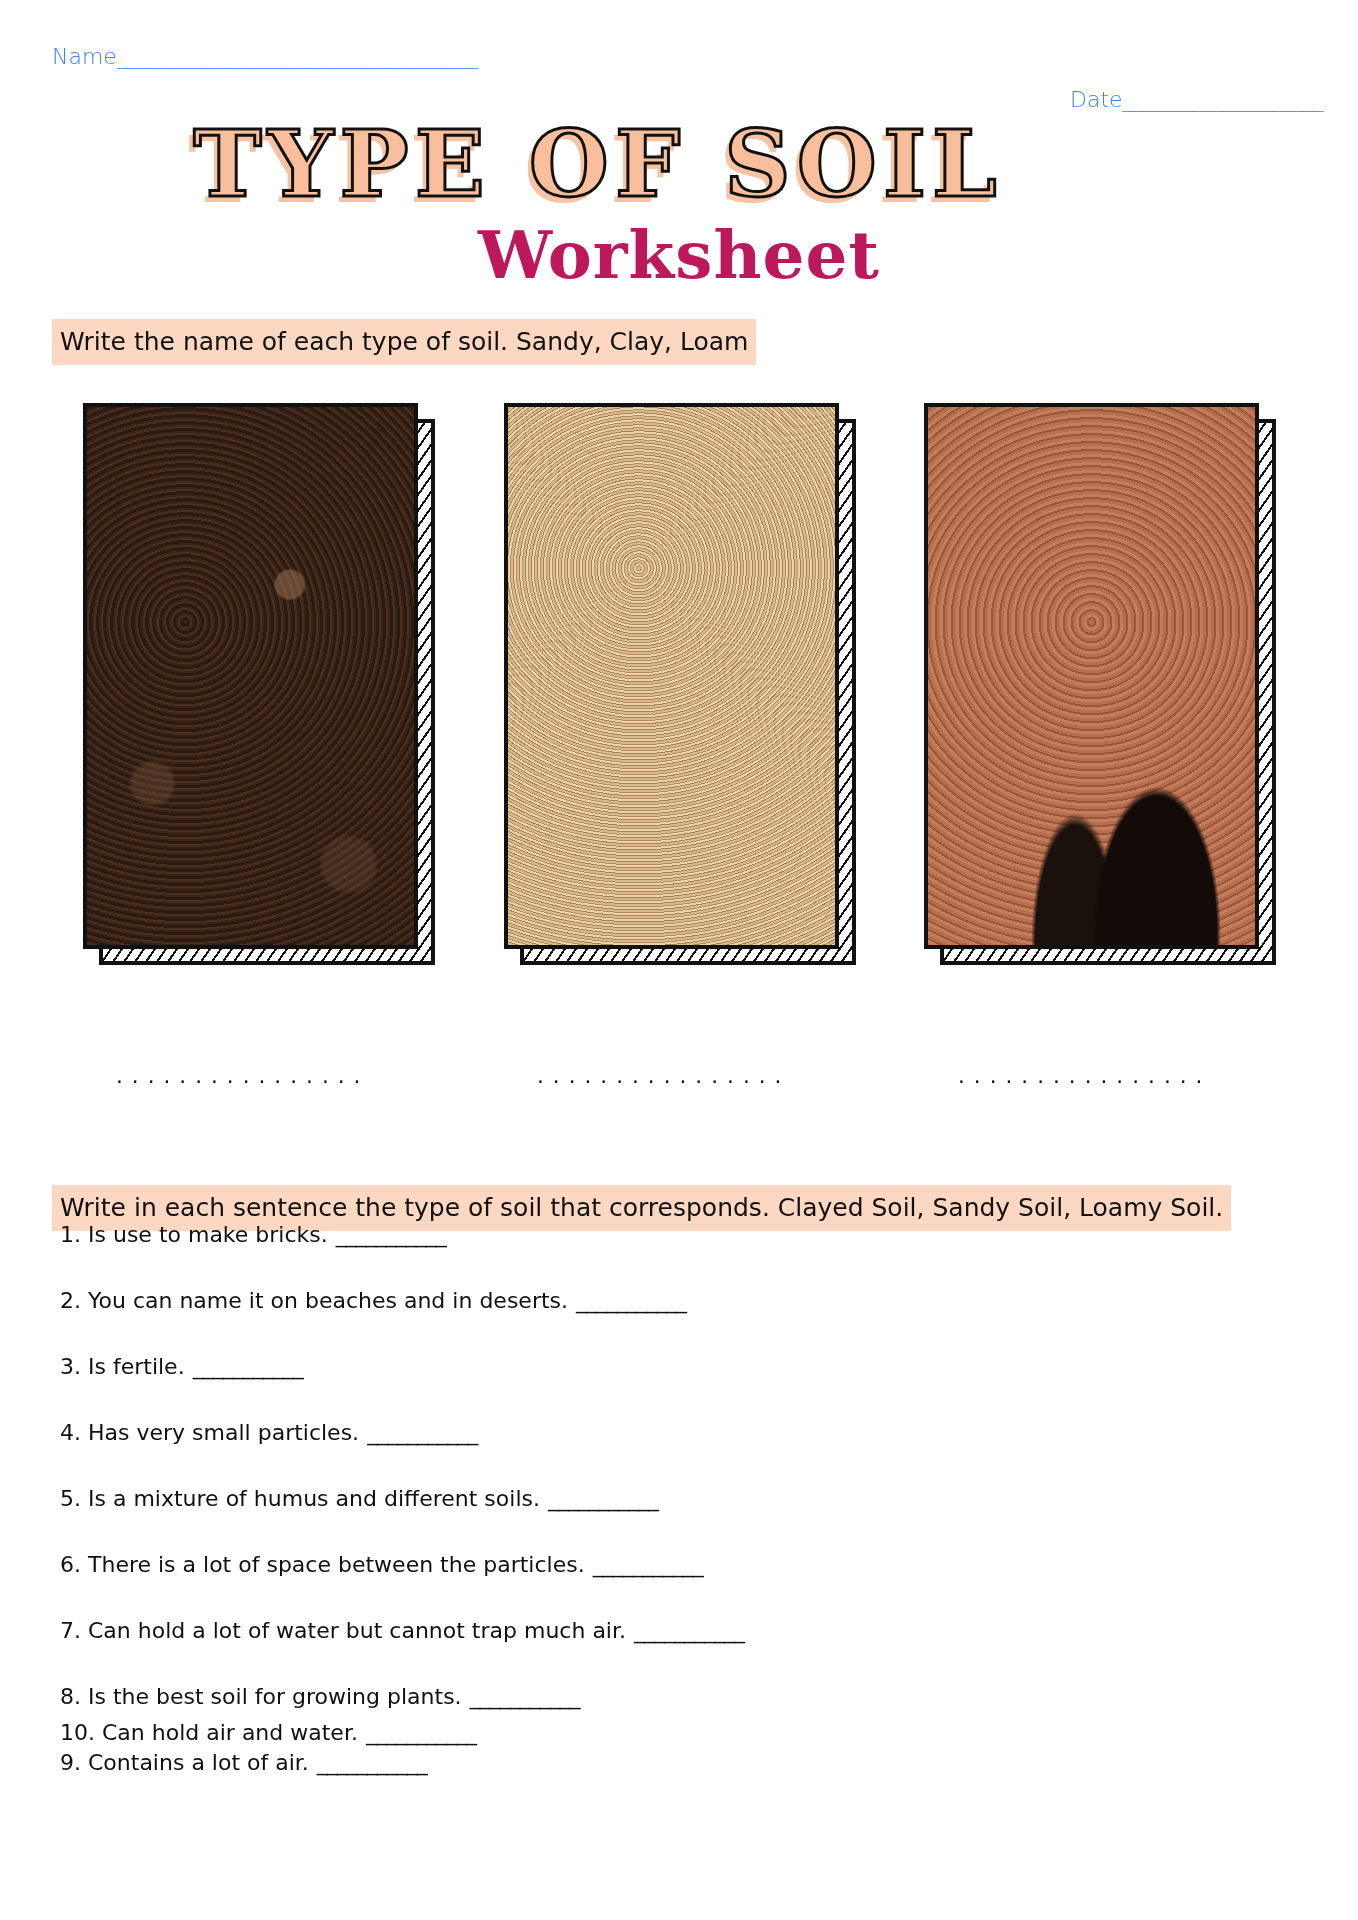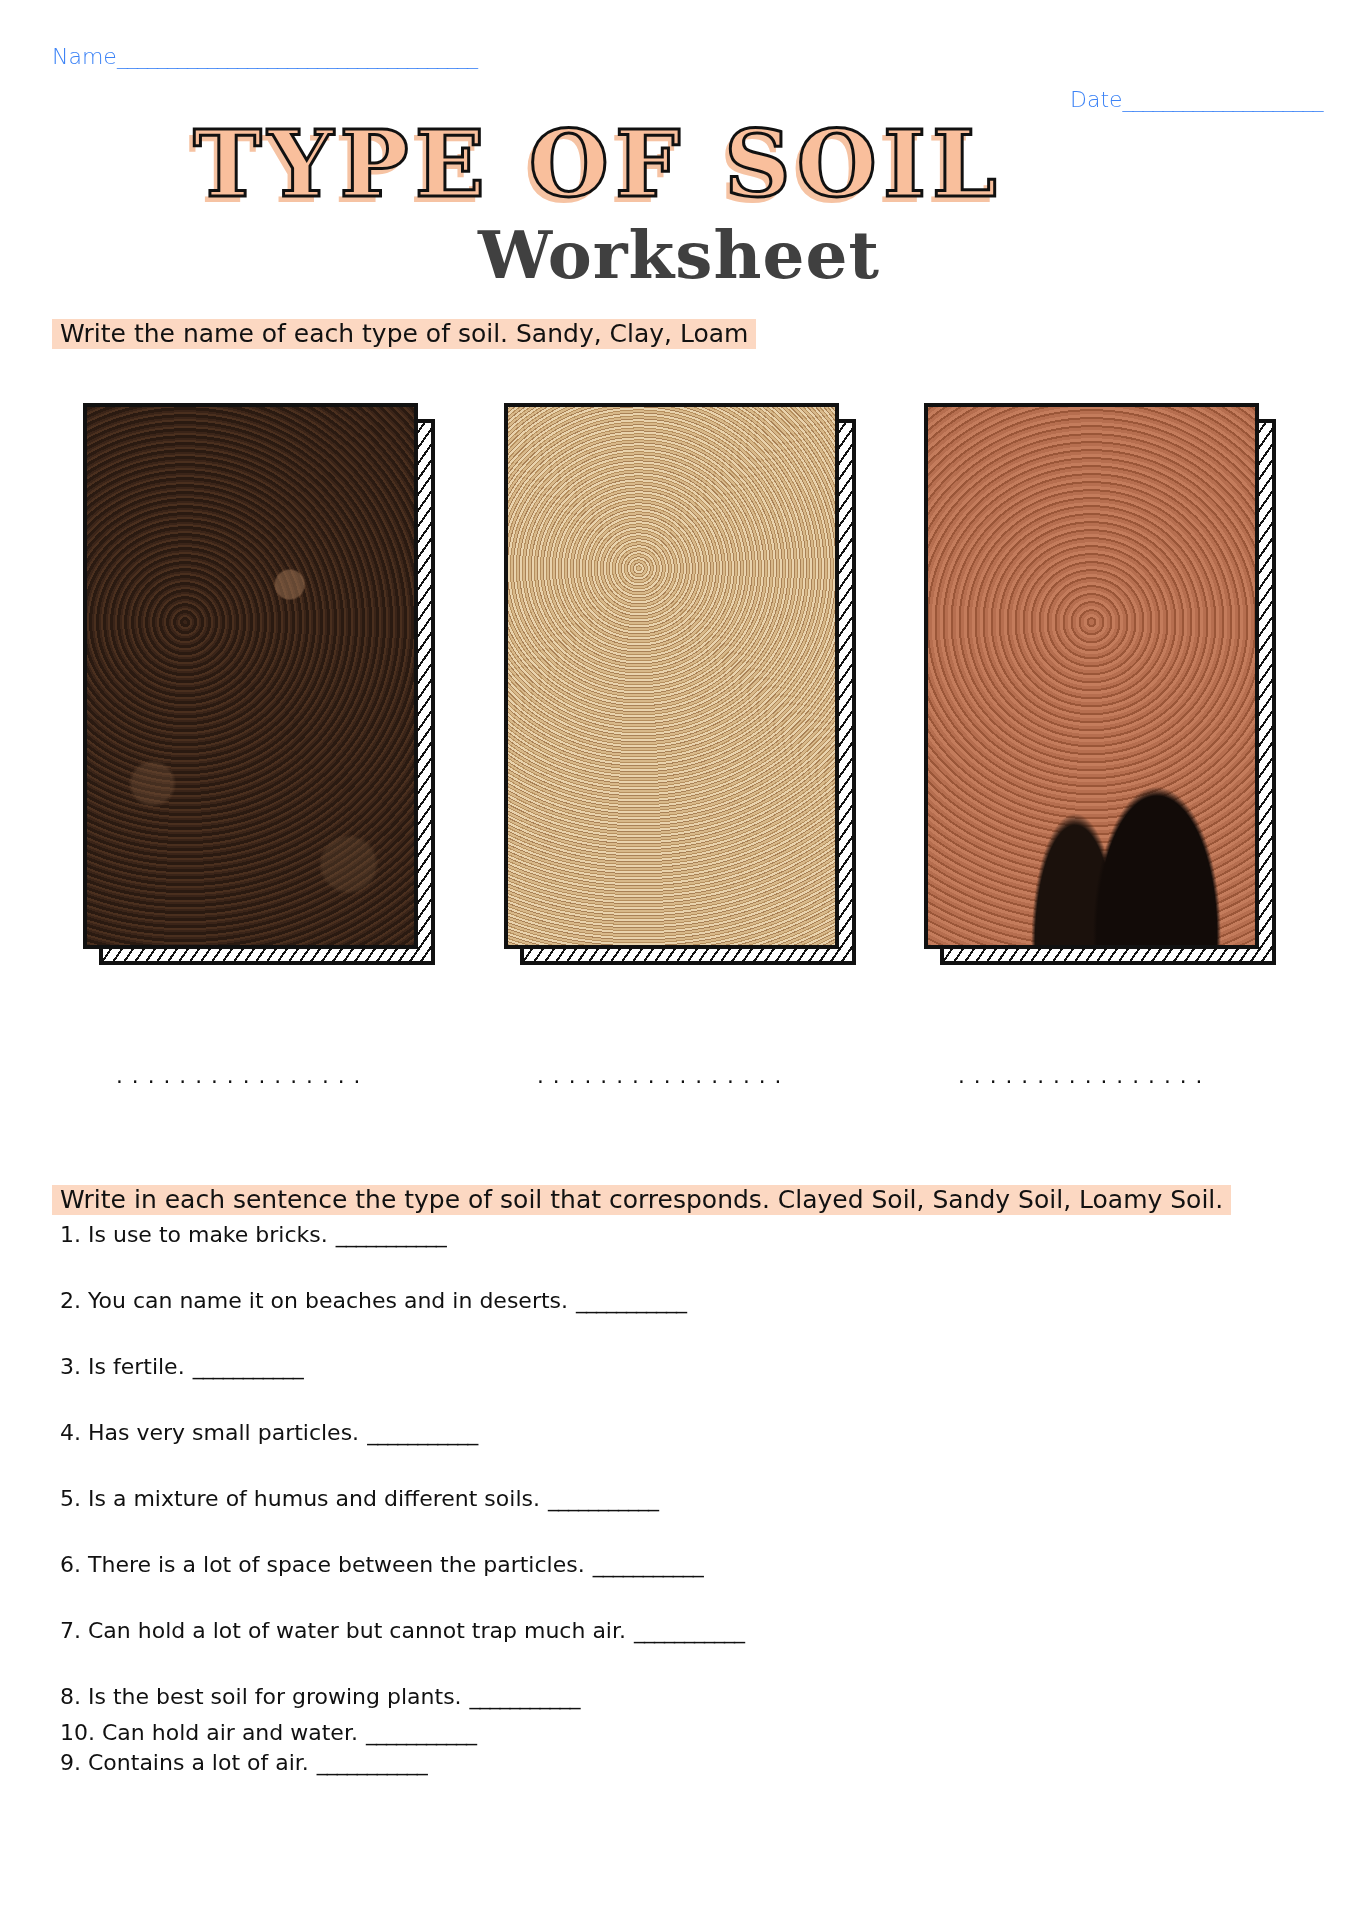--- a/index.html
+++ b/index.html
@@ -12,24 +12,24 @@
   .field .blank { letter-spacing:-1px; }
 
   .title { left:0; width:1196px; top:118px; text-align:center;
            font-family:"DejaVu Serif", serif; font-weight:bold; font-size:92px;
            letter-spacing:6px; color:#f9bf9c;
            -webkit-text-stroke:3px #111;
            text-shadow:-5px 6px 0 #f6c3a3;
            line-height:1; }
   .subtitle { left:0; width:1358px; top:222px; text-align:center;
               font-family:"DejaVu Serif", serif; font-weight:bold; font-size:66px;
-              color:#404040; line-height:1; letter-spacing:1px; }
+              color:#be185d; line-height:1; letter-spacing:1px; }
 
   .instr { background:#fcd8c2; font-family:"DejaVu Sans", sans-serif;
-           font-size:25px; color:#111; padding:0 8px; line-height:30px; white-space:nowrap; }
+           font-size:25px; color:#111; padding:8px 8px; line-height:30px; white-space:nowrap; }
 
   .frame-wrap { position:absolute; width:352px; height:562px; }
   .frame-shadow { position:absolute; left:16px; top:16px; width:328px; height:538px;
                   border:4px solid #111; background:
                   repeating-linear-gradient(-55deg, #ffffff 0 7px, #111 7px 9px); }
   .frame { position:absolute; left:0; top:0; width:327px; height:538px;
            border:4px solid #111; overflow:hidden; }
 
   .soil-loam { background:
       radial-gradient(circle at 62% 33%, rgba(150,110,80,0.55) 0 14px, transparent 16px),

